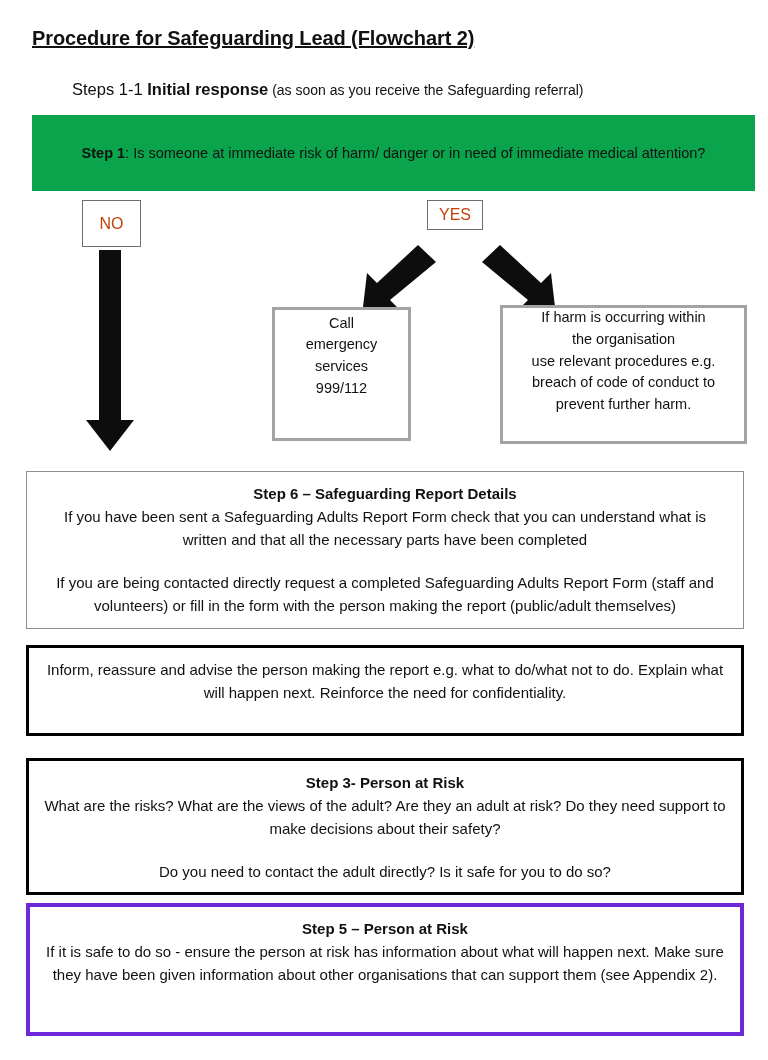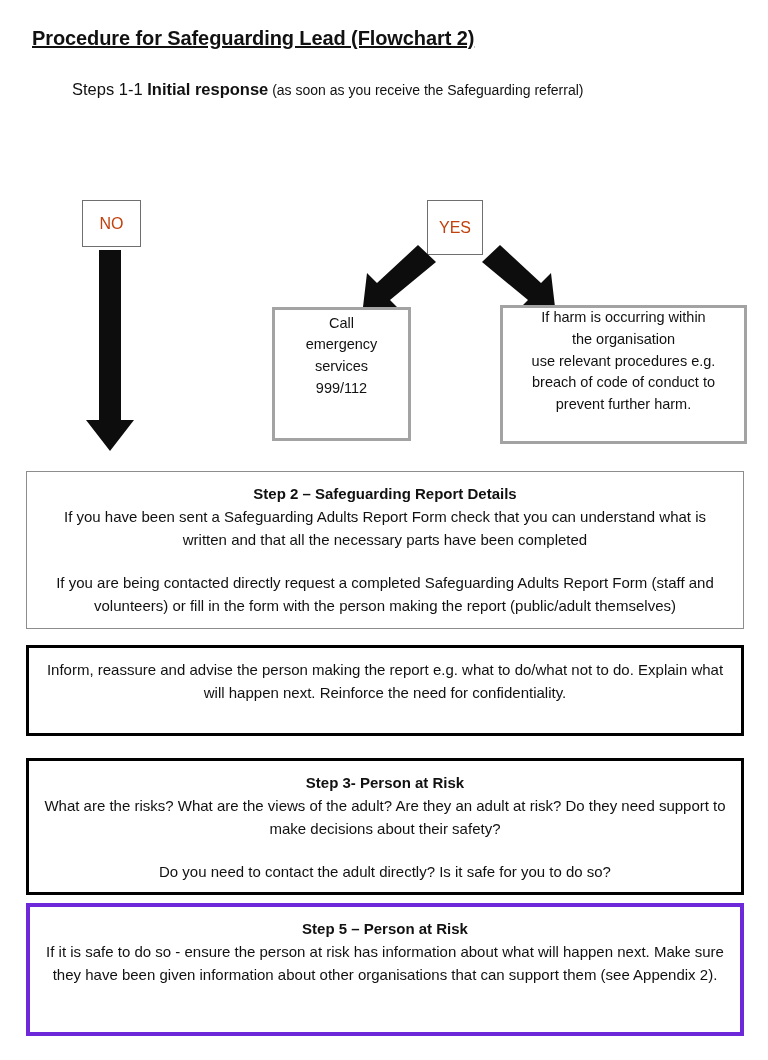--- a/index.html
+++ b/index.html
@@ -70,21 +70,21 @@
     border: 1px solid #6f6f6f;
     background: #ffffff;
     box-sizing: border-box;
     display: flex;
     align-items: center;
     justify-content: center;
     font-size: 16px;
     color: #c2410c;
   }
   .label-no  { left: 82px;  top: 200px; width: 59px; height: 47px; }
-  .label-yes { left: 427px; top: 200px; width: 56px; height: 55px; justify-content: center; }
+  .label-yes { left: 427px; top: 200px; width: 56px; height: 30px; justify-content: center; }
 
   
   .arrow-svg {
     position: absolute;
     pointer-events: none;
   }
   .arrow-down      { left: 80px;  top: 248px; width: 60px;  height: 205px; }
   .arrow-diag-left { left: 355px; top: 243px; width: 85px;  height: 70px; }
   .arrow-diag-right{ left: 478px; top: 243px; width: 85px;  height: 70px; }
 
@@ -139,20 +139,25 @@
 <body>
 
 <div id="page">
 
   <div class="doc-title">Procedure for Safeguarding Lead (Flowchart 2)</div>
 
   <div class="subtitle">
     <span>Steps 1-1 </span><span class="b">Initial response</span><span class="small"> (as soon as you receive the Safeguarding referral)</span>
   </div>
 
+  <div class="step1-banner">
+    <div class="step1-text">
+      <span class="b">Step 1</span><span>: </span><span>Is someone at immediate risk of harm/ danger or in need of immediate medical attention?</span>
+    </div>
+  </div>
 
   <div class="label-box label-no">
     <span>NO</span>
   </div>
 
   <div class="label-box label-yes">
     <span>YES</span>
   </div>
 
   <svg class="arrow-svg arrow-down" viewBox="0 0 60 205">
@@ -169,21 +174,21 @@
 
   <div class="branch-box box-call">
     <div class="inner">Call<br>emergency<br>services<br>999/112</div>
   </div>
 
   <div class="branch-box box-harm">
     <div class="inner">If harm is occurring within<br>the organisation<br>use relevant procedures e.g.<br>breach of code of conduct to<br>prevent further harm.</div>
   </div>
 
   <div class="step-box step2">
-    <div class="title">Step 2 – Safeguarding Report Details</div>
+    <div class="title">Step 6 – Safeguarding Report Details</div>
     <div class="body">
         <p>If you have been sent a Safeguarding Adults Report Form check that you can understand what is written and that all the necessary parts have been completed</p>
         <p class="gap">If you are being contacted directly request a completed Safeguarding Adults Report Form (staff and volunteers) or fill in the form with the person making the report (public/adult themselves)</p>
       </div>
   </div>
 
   <div class="step-box step3">
     <div class="body">
         <p>Inform, reassure and advise the person making the report e.g. what to do/what not to do.  Explain what will happen next.  Reinforce the need for confidentiality.</p>
       </div>

